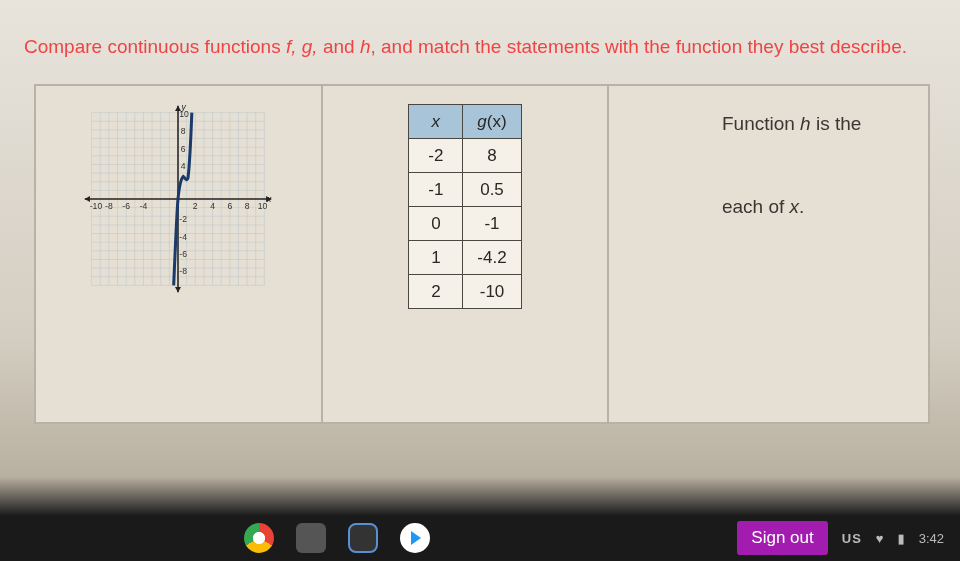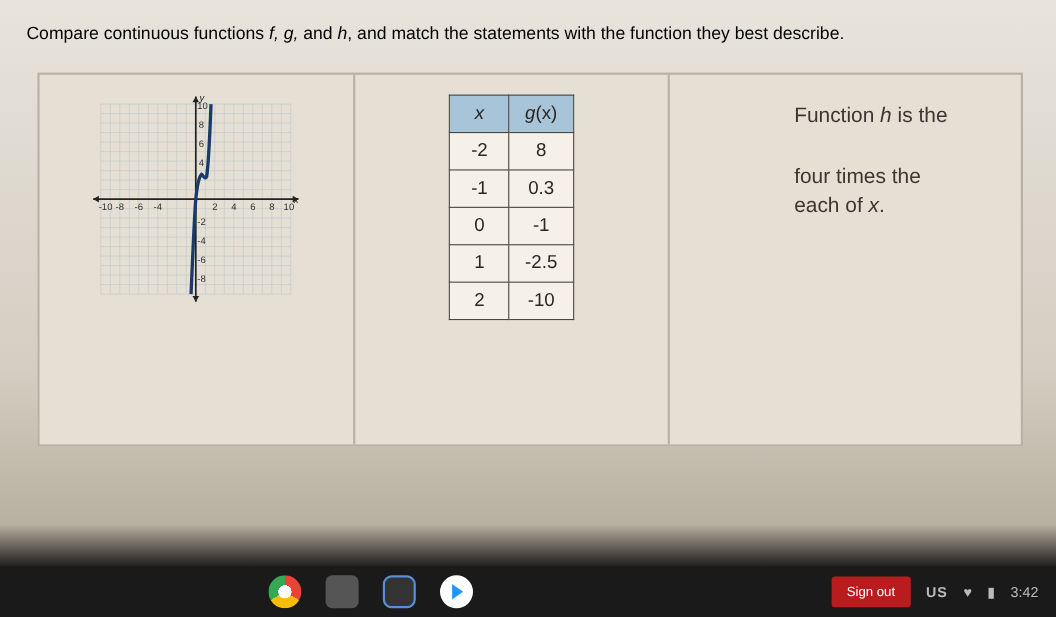--- a/index.html
+++ b/index.html
@@ -8,24 +8,25 @@
       width: 960px;
       height: 561px;
       background: linear-gradient(180deg, #e8e4dc 0%, #d4cec2 60%, #b8b0a0 85%, #1a1a1a 92%);
       position: relative;
       overflow: hidden;
     }
     .content {
       padding: 18px 20px 0 24px;
     }
     .instruction {
-      color: #000000;
-      font-size: 16px;
+      color: #ef4444;
+      font-size: 19px;
       line-height: 1.6;
       margin-bottom: 22px;
+      margin-top: 14px;
     }
     .instruction .italic { font-style: italic; }
     .worksheet {
       border: 2px solid #b8b2a6;
       background: #e6e0d4;
       display: flex;
       margin: 0 10px;
       min-height: 340px;
     }
     .pane {
@@ -124,25 +125,25 @@
     }
     .tray {
       margin-left: auto;
       display: flex;
       align-items: center;
       gap: 14px;
       color: #bbb;
       font-size: 13px;
     }
     .signout-btn {
-      background: #b91c1c;
+      background: #a21caf;
       color: #fff;
       border: none;
       padding: 7px 14px;
-      font-size: 12px;
+      font-size: 17px;
       border-radius: 3px;
     }
     .tray-kbd { letter-spacing: 1px; font-weight: bold; }
   </style>
 </head>
 <body>
 
 <div class="content">
   <p class="instruction">
     <span>Compare continuous functions </span><span class="italic">f, g,</span><span> and </span><span class="italic">h</span><span>, and match the statements with the function they best describe.</span><br>
@@ -237,43 +238,43 @@
             <tr>
           <th>x</th>
           <th class="gx"><span>g</span><span style="font-style:normal">(x)</span></th>
         </tr>
         <tr>
               <td>-2</td>
               <td>8</td>
             </tr>
         <tr>
               <td>-1</td>
-              <td>0.3</td>
+              <td>0.5</td>
             </tr>
         <tr>
               <td>0</td>
               <td>-1</td>
             </tr>
         <tr>
               <td>1</td>
-              <td>-2.5</td>
+              <td>-4.2</td>
             </tr>
         <tr>
               <td>2</td>
               <td>-10</td>
             </tr>
       </tbody>
         </table>
     </div>
 
     <div class="pane pane-h">
       <div class="h-desc">
         <span>Function </span><span class="italic">h</span><span> is the</span><br>
         <br>
-        <span>four times the</span><br>
+        <br>
         <span>each of </span><span class="italic">x</span><span>.</span>
       </div>
     </div>
   </div>
 </div>
 
 <div class="taskbar">
   <div class="task-icons">
     <div class="task-icon chrome-icon"></div>
     <div class="task-icon files-icon"></div>

